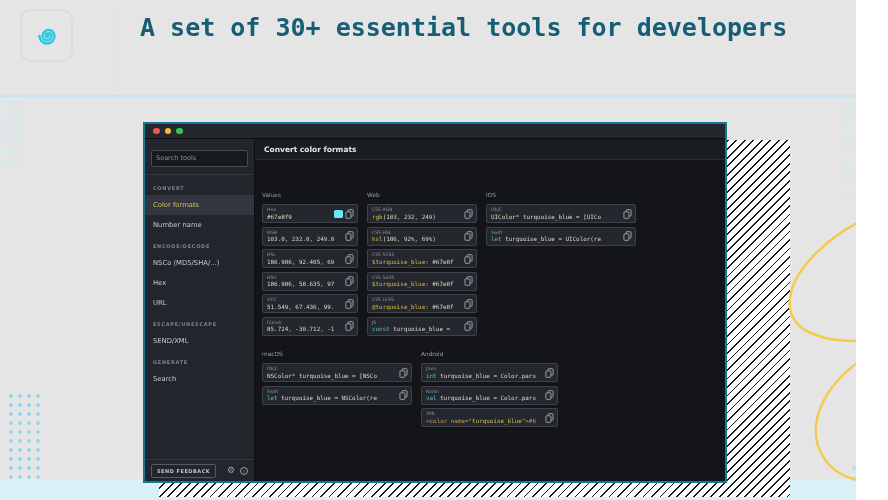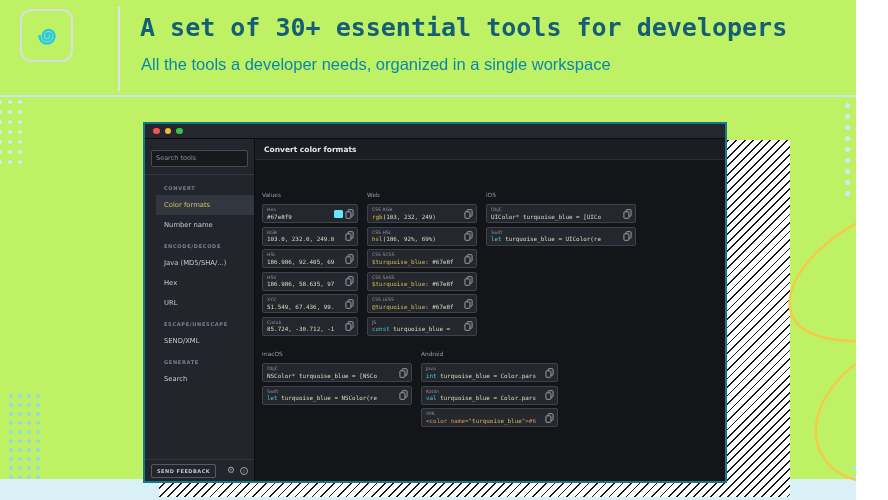--- a/index.html
+++ b/index.html
@@ -1,19 +1,19 @@
 <!DOCTYPE html>
 <html><head>
 <meta charset="utf-8">
 <style>
   * { box-sizing: border-box; margin: 0; padding: 0; }
   html,body { background:#fff; }
   .page {
     position: relative; width: 856px; height: 500px; overflow: hidden;
-    background: #bef264; font-family: "Liberation Sans", sans-serif;
+    background: #e5e5e5; font-family: "Liberation Sans", sans-serif;
   }
 
   
   .logo-box {
     position: absolute; left: 20px; top: 9px; width: 53px; height: 53px;
     border: 2px solid #d9dee3; border-radius: 11px;
     display: flex; align-items: center; justify-content: center;
   }
   .vline { position: absolute; left: 118px; top: 7px; width: 2px; height: 84px; background: #d9e6ee; }
   .hero-title {
@@ -61,21 +61,21 @@
 
   
   .sidebar { width: 110px; background: #22252b; border-right: 1px solid #0d0e10; display: flex; flex-direction: column; }
   .search-wrap { margin: 6px 6px 7px; }
   .search {
     width: 100%; height: 17px; background: #17191d; border: 1px solid #474b52; border-radius: 2px;
     color: #c6c9ce; font-size: 6.5px; padding: 0 4px; font-family: "DejaVu Sans", sans-serif; outline: none;
   }
   .search::placeholder { color: #8a9098; }
   .sb-divider { height: 1px; background: #35393f; }
-  .sb-list { flex: 1; overflow: hidden; padding-top: 2px; margin-left: 11px; }
+  .sb-list { flex: 1; overflow: hidden; padding-top: 2px; }
   .sb-label { font-size: 5px; font-weight: bold; letter-spacing: 0.7px; color: #7b828b; padding: 8px 8px 4px; }
   .sb-item { font-size: 6.8px; color: #c6c9ce; padding: 6px 8px; cursor: pointer; white-space: nowrap; }
   .sb-item.selected { background: #32363e; color: #d2c263; }
   .sb-footer { height: 22px; border-top: 1px solid #35393f; display: flex; align-items: center; padding: 0 6px; gap: 5px; }
   .feedback-btn {
     font-size: 5px; font-weight: bold; letter-spacing: 0.5px; color: #c0c4ca;
     background: transparent; border: 1px solid #565b63; border-radius: 2px; padding: 3px 5px;
     font-family: "DejaVu Sans", sans-serif; cursor: pointer; white-space: nowrap;
   }
   .gear-icon { margin-left: auto; color: #9aa0a7; font-size: 9px; line-height: 1; cursor: pointer; }
@@ -127,21 +127,20 @@
     <path d="M 125 168 C 70 190, 40 240, 58 275 C 72 302, 104 308, 125 300" fill="none" stroke="#f6c94a" stroke-width="2.4" stroke-linecap="round"></path>
   </svg>
 
   <div class="logo-box">
     <svg width="38" height="38" viewBox="0 0 48 48">
       <path d="M 25.5 24 a 1.5 1.5 0 1 1 -3 0 a 3.5 3.5 0 1 1 7 0 a 5.5 5.5 0 1 1 -11 0 a 7.5 7.5 0 1 1 15 0 a 9.5 9.5 0 1 1 -19 0" fill="none" stroke="#2bc9e6" stroke-width="3.2" stroke-linecap="round"></path>
     </svg>
   </div>
   <div class="vline"></div>
   <h1 class="hero-title">A set of 30+ essential tools for developers</h1>
-  <div class="hero-sub">All the tools a developer needs, organized in a single workspace</div>
   <div class="header-line"></div>
 
   <div class="window">
     <div class="titlebar">
       <span class="tl tl-red"></span>
       <span class="tl tl-yel"></span>
       <span class="tl tl-grn"></span>
     </div>
     <div class="win-body">
 
@@ -151,21 +150,21 @@
         </div>
         <div class="sb-divider"></div>
         <div class="sb-list" id="sb-list">
             <div class="sb-section">
               <div class="sb-label">CONVERT</div>
               <div class="sb-item selected">Color formats</div>
               <div class="sb-item">Number name</div>
             </div>
             <div class="sb-section">
               <div class="sb-label">ENCODE/DECODE</div>
-              <div class="sb-item">Java (MD5/SHA/...)</div>
+              <div class="sb-item">NSCo (MD5/SHA/...)</div>
               <div class="sb-item">Hex</div>
               <div class="sb-item">URL</div>
             </div>
             <div class="sb-section">
               <div class="sb-label">ESCAPE/UNESCAPE</div>
               <div class="sb-item">SEND/XML</div>
             </div>
             <div class="sb-section">
               <div class="sb-label">GENERATE</div>
               <div class="sb-item">Search</div>

